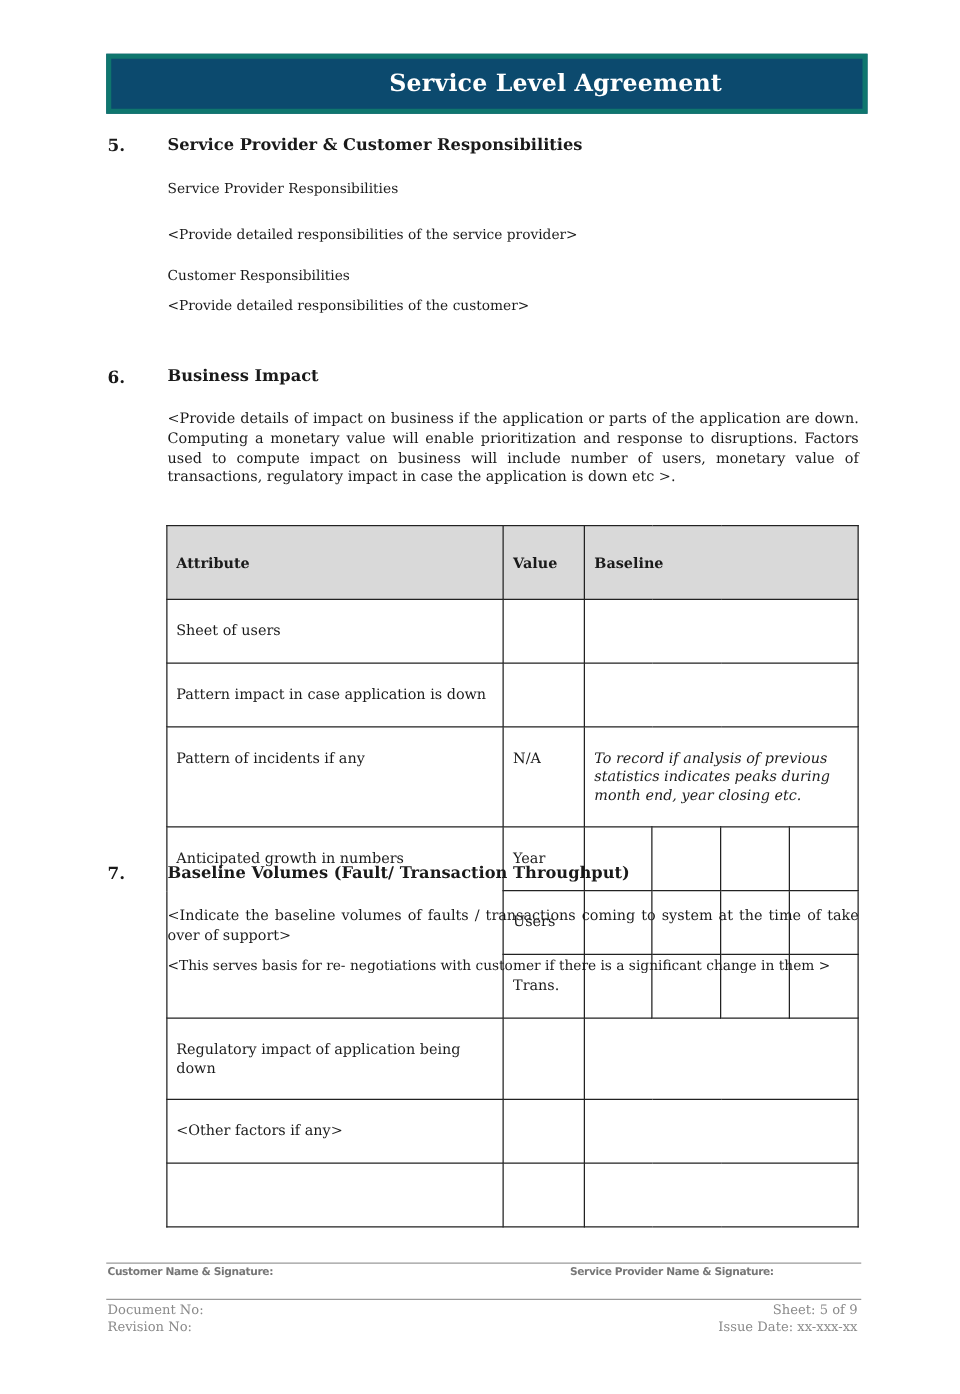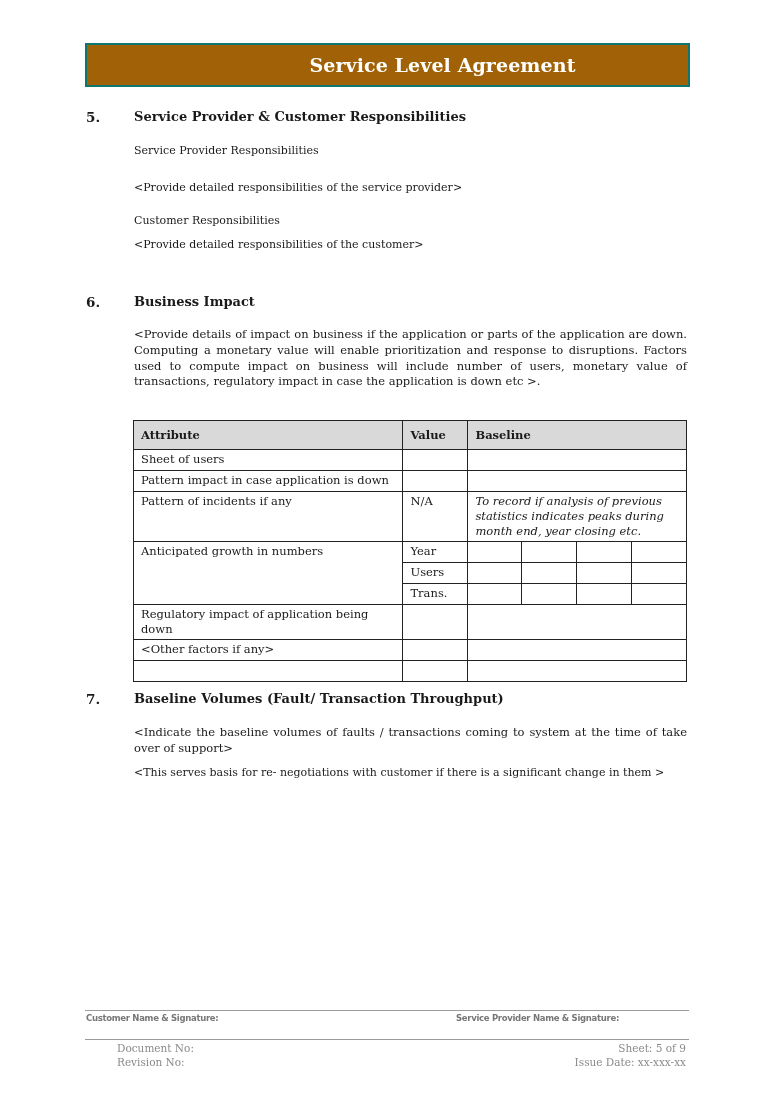--- a/index.html
+++ b/index.html
@@ -1,29 +1,29 @@
 <!DOCTYPE html>
 <html><head>
 <meta charset="utf-8">
 <style>
   html, body { margin:0; padding:0; background:#ffffff; }
   body { width:768px; height:1115px; position:relative; font-family:"DejaVu Serif", serif; color:#1a1a1a; overflow:hidden; }
-  .banner { position:absolute; left:85px; top:43px; width:601px; height:40px; background:#a16207; border:2px solid #0f766e; display:flex; align-items:center; justify-content:center; }
+  .banner { position:absolute; left:85px; top:43px; width:601px; height:40px; background:#0c4a6e; border:4px solid #0f766e; display:flex; align-items:center; justify-content:center; }
   .banner span { color:#ffffff; font-family:"DejaVu Serif", serif; font-weight:bold; font-size:19px; letter-spacing:0.1px; padding-left:110px; }
   .sec-num { position:absolute; left:86px; font-weight:bold; font-size:13.5px; }
   .sec-title { position:absolute; left:134px; font-weight:bold; font-size:13px; }
   .txt { position:absolute; left:134px; font-size:11px; line-height:16px; }
   .para { position:absolute; left:134px; width:553px; font-size:11.5px; line-height:15.8px; text-align:justify; }
   table.grid { position:absolute; left:133px; top:420px; width:554px; border-collapse:collapse; font-size:11.5px; }
-  table.grid td, table.grid th { border:1px solid #222; padding:2px 7px; vertical-align:top; text-align:left; height:16px; line-height:15px; }
+  table.grid td, table.grid th { border:1px solid #222; padding:17px 7px; vertical-align:top; text-align:left; height:16px; line-height:15px; }
   table.grid th { background:#d9d9d9; font-weight:bold; height:24px; vertical-align:middle; }
   .italic { font-style:italic; text-align:justify;margin-left:12px; }
   .footer-line { position:absolute; left:85px; width:604px; height:1px; background:#9a9a9a; }
   .sig { position:absolute; top:1013px; font-family:"DejaVu Sans", sans-serif; font-size:8.5px; color:#777; font-weight:bold; letter-spacing:-0.3px; }
-  .foot { position:absolute; font-size:10.5px; color:#8a8a8a; line-height:14px;margin-left:31px; }
+  .foot { position:absolute; font-size:10.5px; color:#8a8a8a; line-height:14px; }
 </style>
 </head>
 <body>
 
 <div class="banner">
   <span>Service Level Agreement</span>
 </div>
 
 <div class="sec-num" style="top:109px">5.</div>
 <div class="sec-title" style="top:109px">Service Provider &amp; Customer Responsibilities</div>

